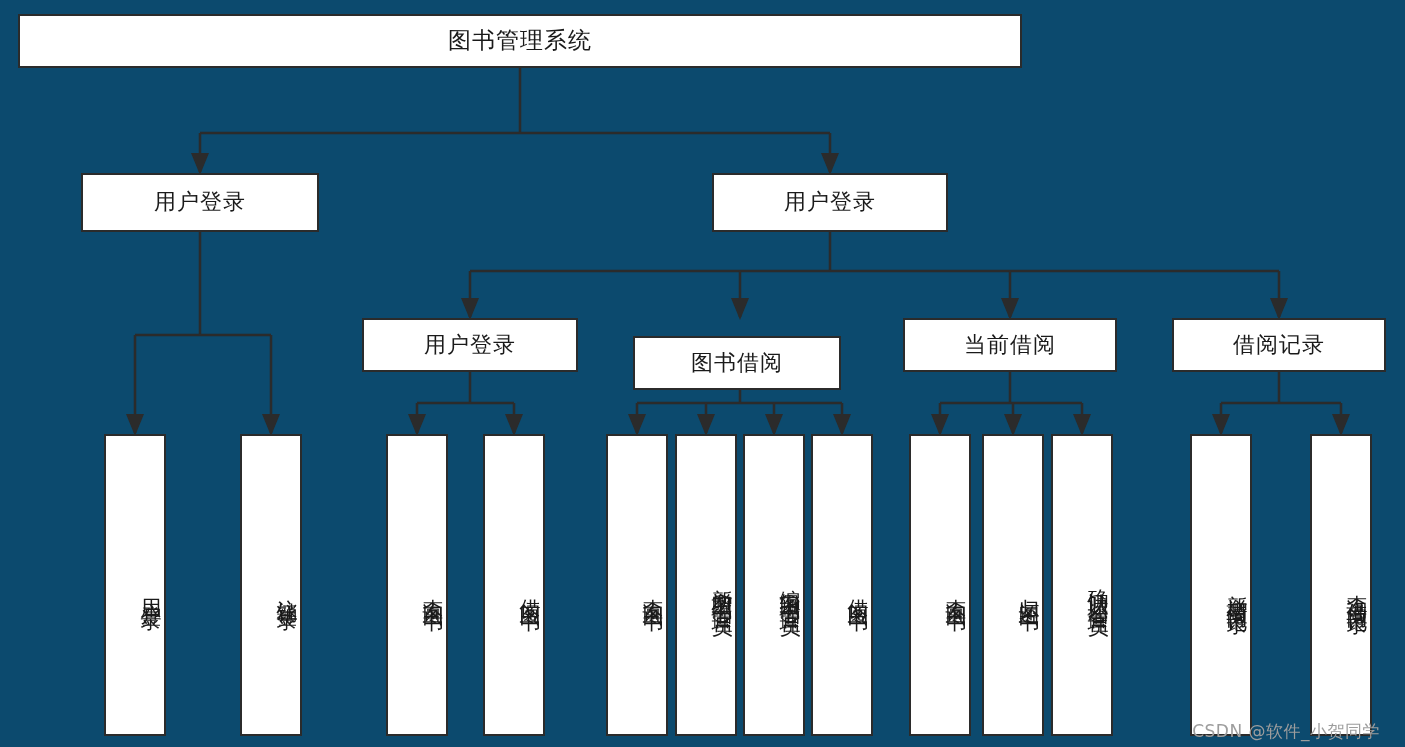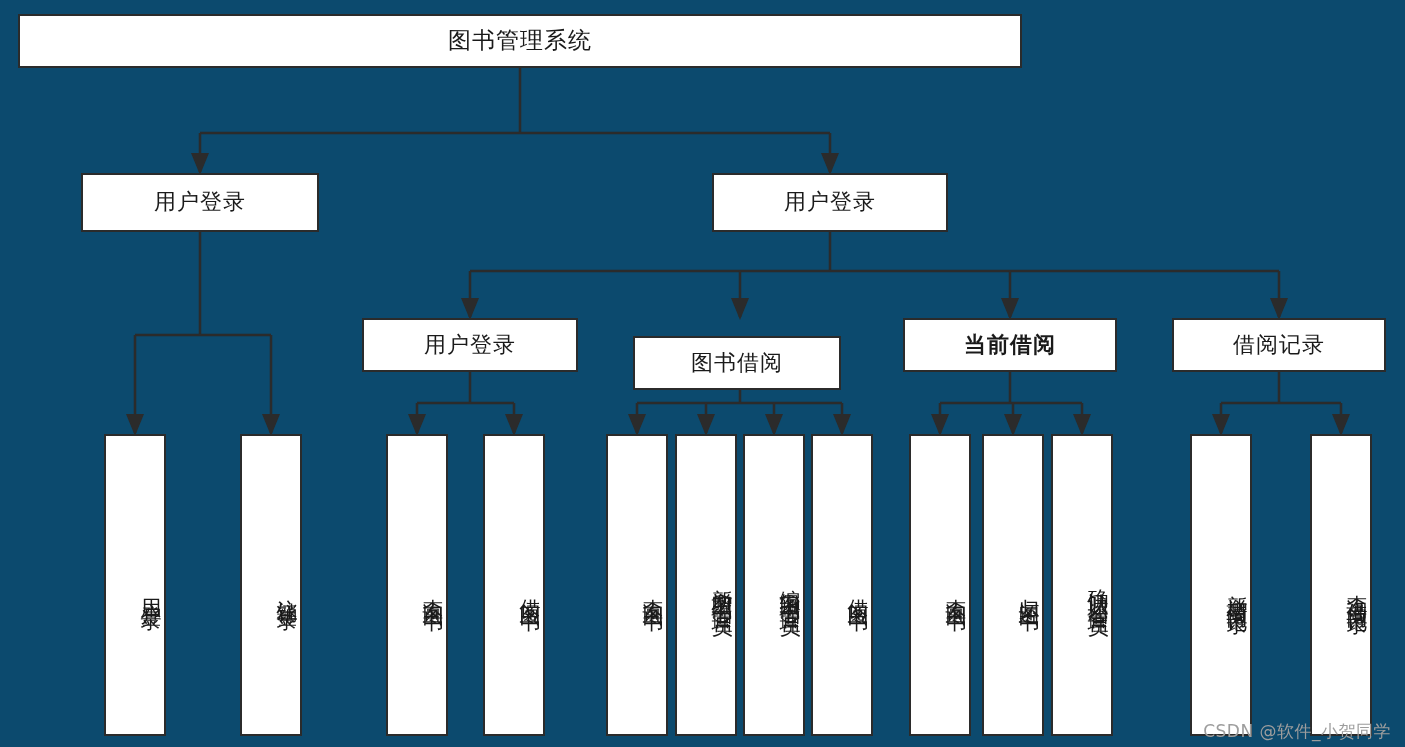--- a/index.html
+++ b/index.html
@@ -55,21 +55,21 @@
     justify-content: center;
     padding-top: 10px;
   }
   .node.vertical > span {
     display: block;
     writing-mode: vertical-rl;
     text-orientation: upright;
   }
   #watermark {
     position: absolute;
-    right: 14px;
+    right: 25px;
     bottom: 4px;
     font-size: 17px;
     color: #9d9d9d;
     letter-spacing: 0.5px;
     white-space: nowrap;
     text-align: right;
   }
 </style>
 </head>
 <body>
@@ -140,21 +140,21 @@
       </div>
       <div class="node horizontal" style="left: 712px; top: 173px; width: 236px; height: 59px;">
         <span>用户登录</span>
       </div>
       <div class="node horizontal" style="left: 362px; top: 318px; width: 216px; height: 54px;">
         <span>用户登录</span>
       </div>
       <div class="node horizontal" style="left: 633px; top: 336px; width: 208px; height: 54px;">
         <span>图书借阅</span>
       </div>
-      <div class="node horizontal" style="left: 903px; top: 318px; width: 214px; height: 54px; font-weight: bold;">
+      <div class="node horizontal" style="left: 903px; top: 318px; width: 214px; height: 54px;">
         <span>当前借阅</span>
       </div>
       <div class="node horizontal" style="left: 1172px; top: 318px; width: 214px; height: 54px; font-family: Liberation Serif, serif;">
         <span>借阅记录</span>
       </div>
       <div class="node vertical" style="left: 104px; top: 434px; width: 62px; height: 302px;">
         <span>用户登录</span>
       </div>
       <div class="node vertical" style="left: 240px; top: 434px; width: 62px; height: 302px;">
         <span>注销登录</span>

